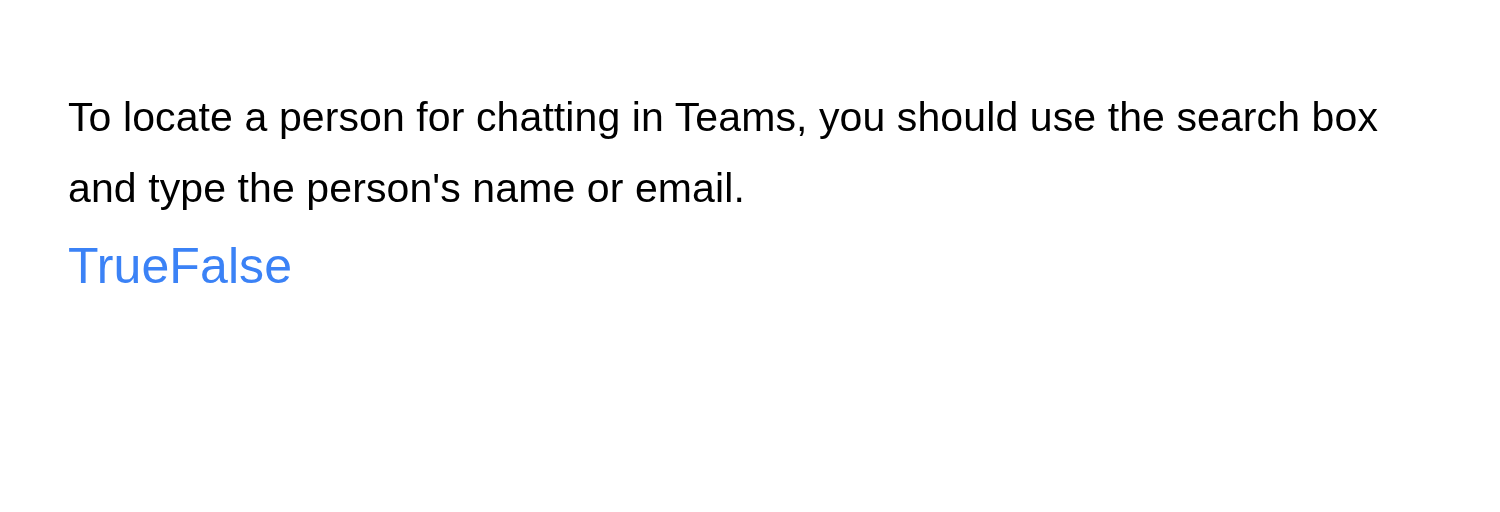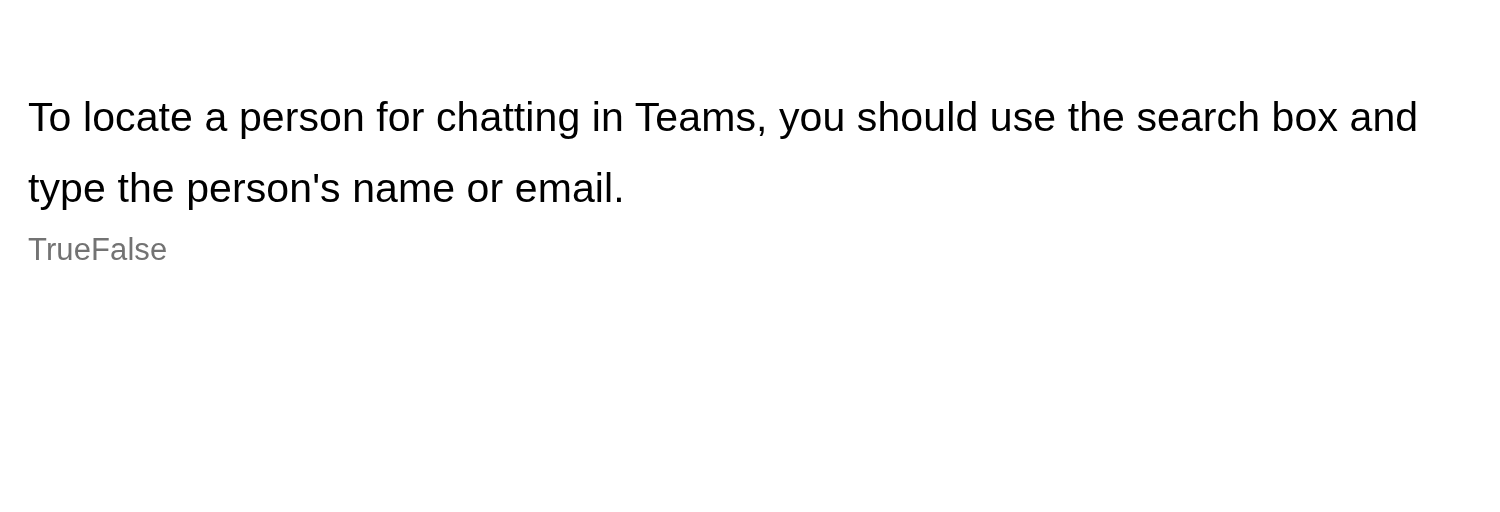--- a/index.html
+++ b/index.html
@@ -8,35 +8,35 @@
       box-sizing: border-box;
     }
     html, body {
       width: 1500px;
       height: 512px;
       background: #ffffff;
       font-family: -apple-system, BlinkMacSystemFont, "Segoe UI", "Helvetica Neue", Arial, sans-serif;
       color: #000000;
     }
     .container {
-      padding: 82px 70px 0 28px;
+      padding: 82px 70px 0 68px;
     }
     .question-text {
       font-size: 41px;
       line-height: 1.72;
       font-weight: 400;
       letter-spacing: 0.1px;
       color: #000000;
     }
     .options {
-      font-size: 31px;
+      font-size: 50px;
       line-height: 1.72;
       font-weight: 400;
       letter-spacing: 0.1px;
-      color: #737373;
+      color: #3b82f6;
     }
     .opt {
       display: inline;
     }
   </style>
 </head>
 <body>
 
 <div class="container">
   <div class="question-text">To locate a person for chatting in Teams, you should use the search box and type the person's name or email.</div>

